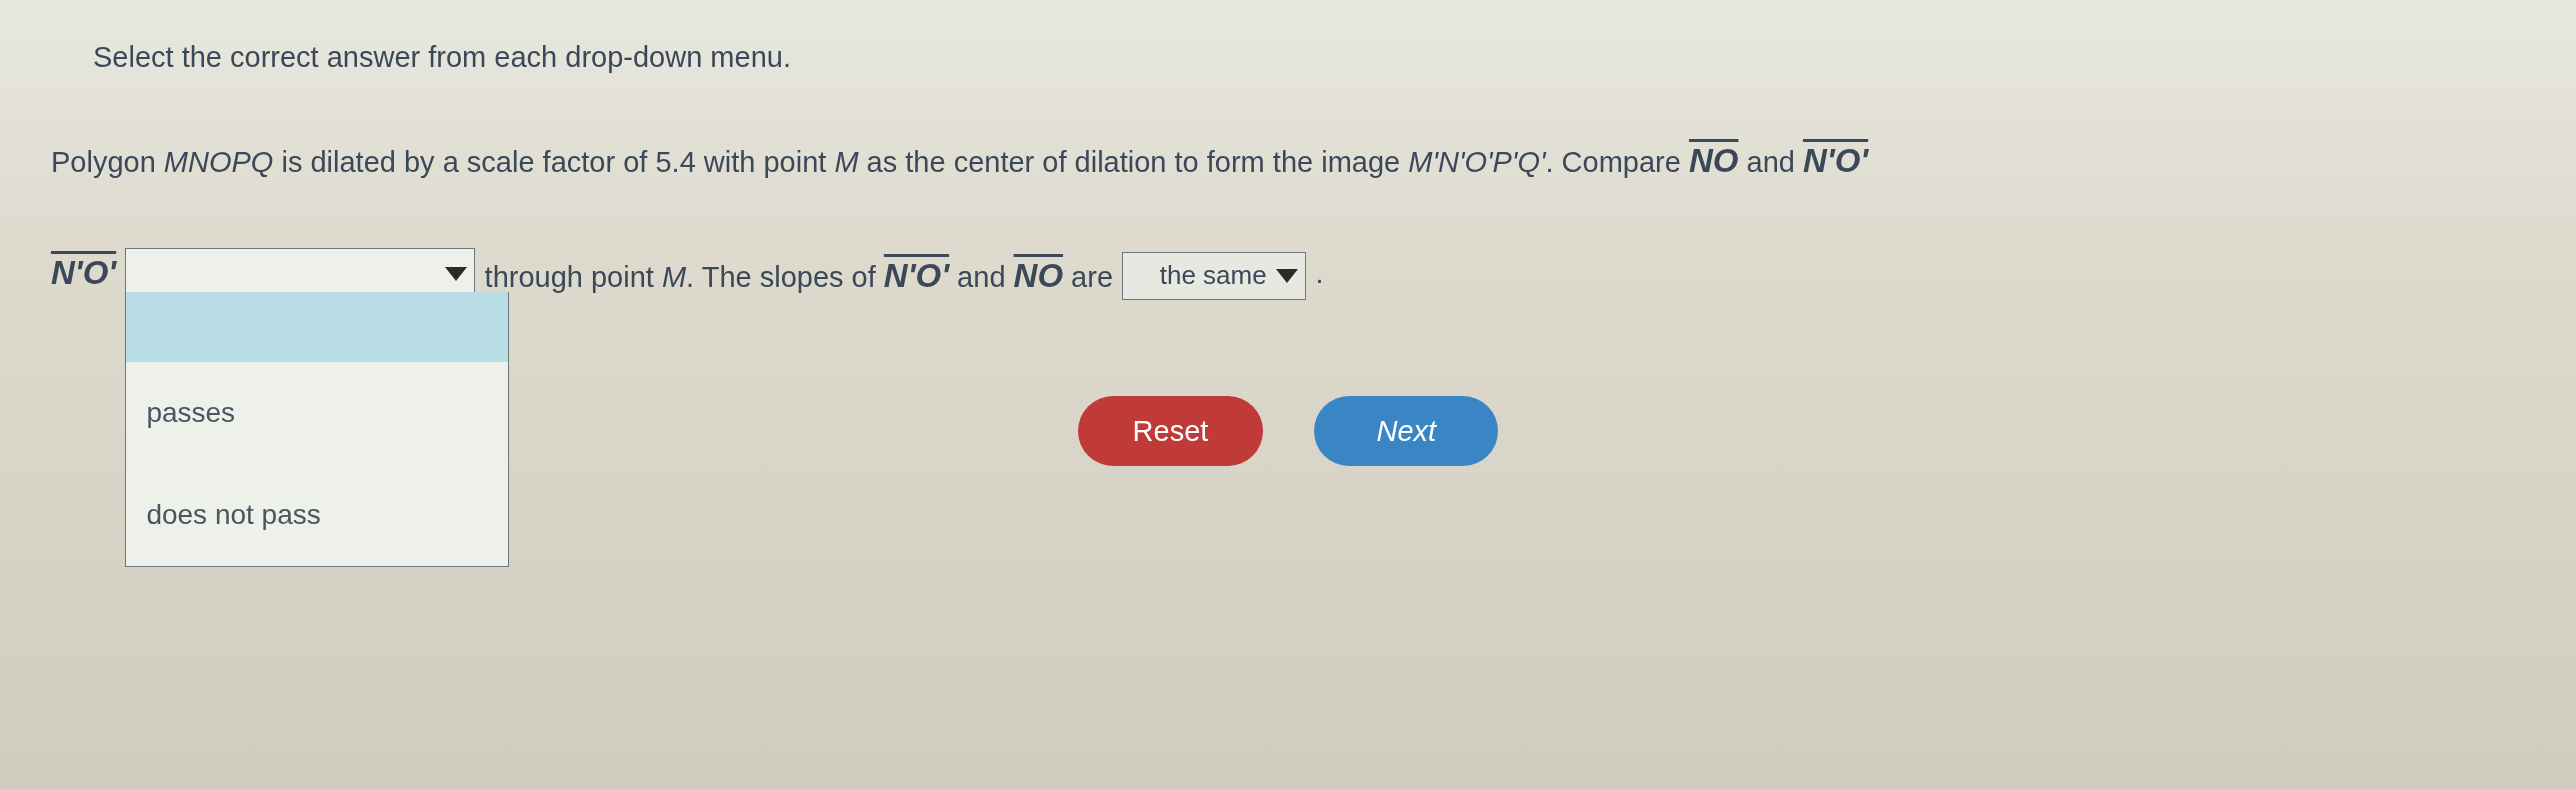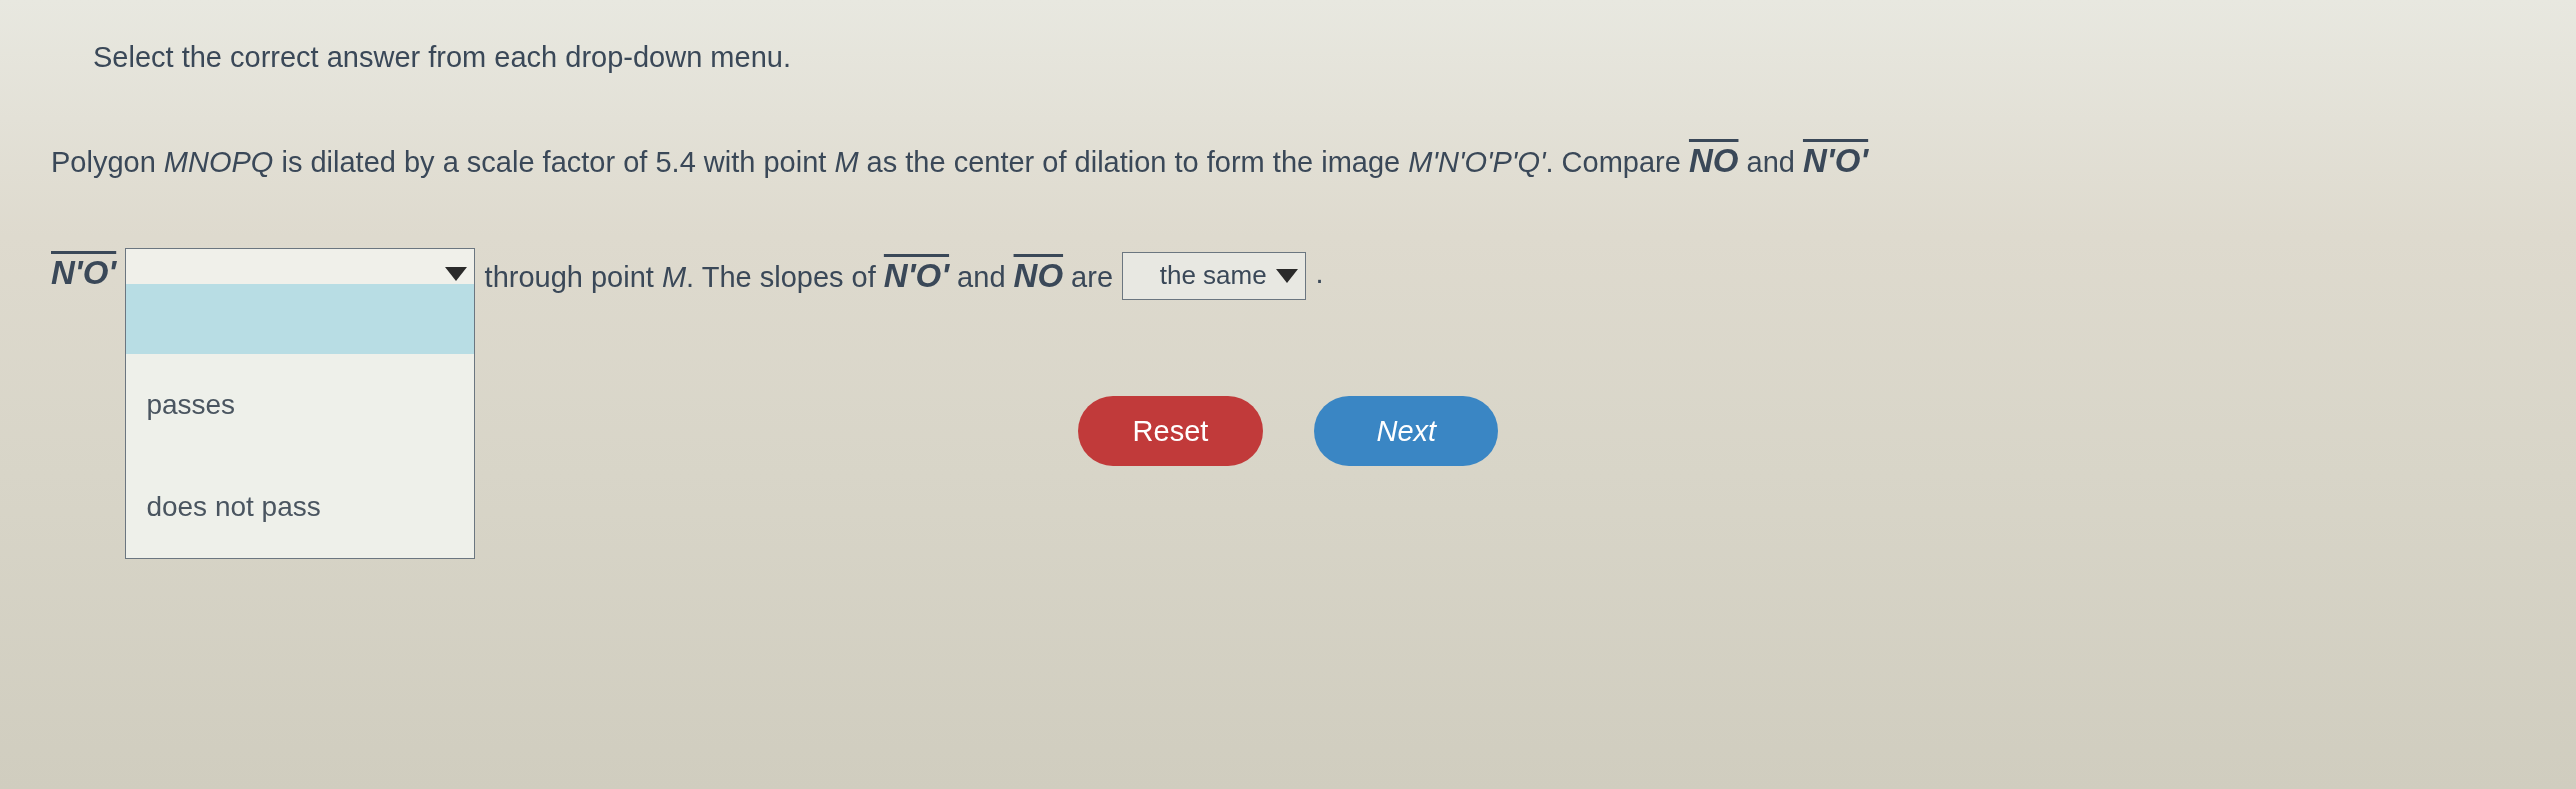--- a/index.html
+++ b/index.html
@@ -79,23 +79,23 @@
     .chevron {
       width: 0;
       height: 0;
       border-left: 11px solid transparent;
       border-right: 11px solid transparent;
       border-top: 14.7px solid #2a2a2a;
       margin-left: 9.2px;
     }
     .dropdown-list {
       position: absolute;
-      top: 36px;
+      top: 44px;
       left: 0;
-      width: 350px;
+      width: 384px;
       border: 1.8px solid #6b7680;
       border-top: none;
       background: #eef0ea;
       z-index: 10;
     }
     .dropdown-option {
       padding: 35px 20px;
       font-size: 28px;
       color: #4a5560;
       cursor: pointer;

